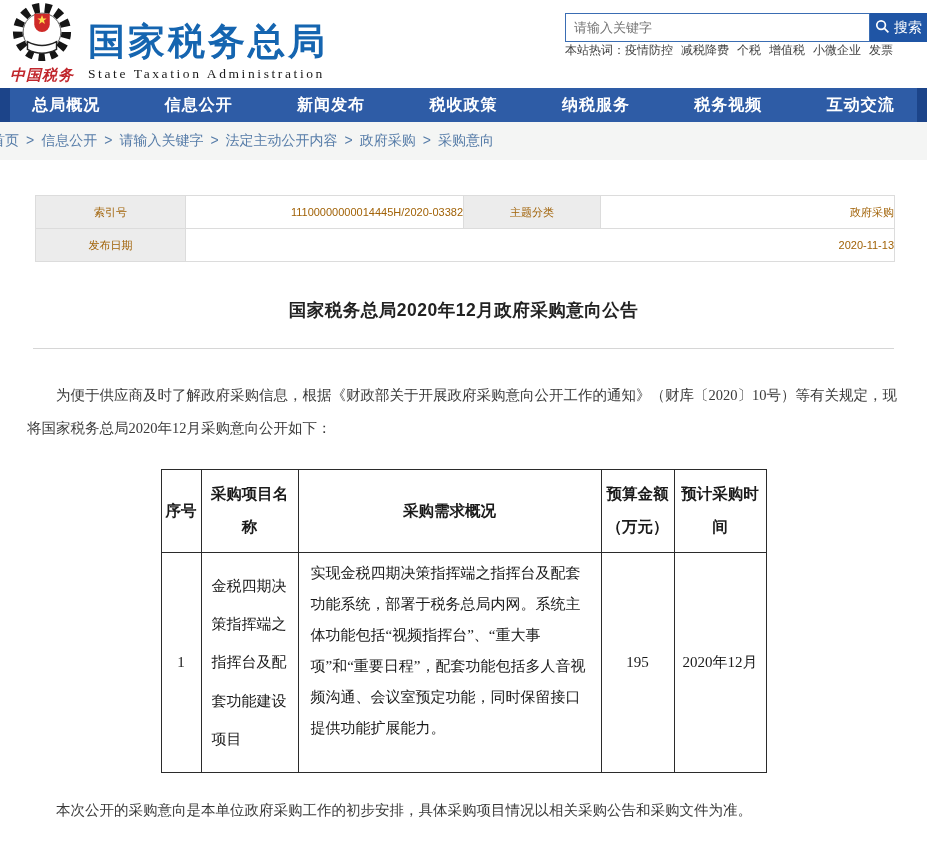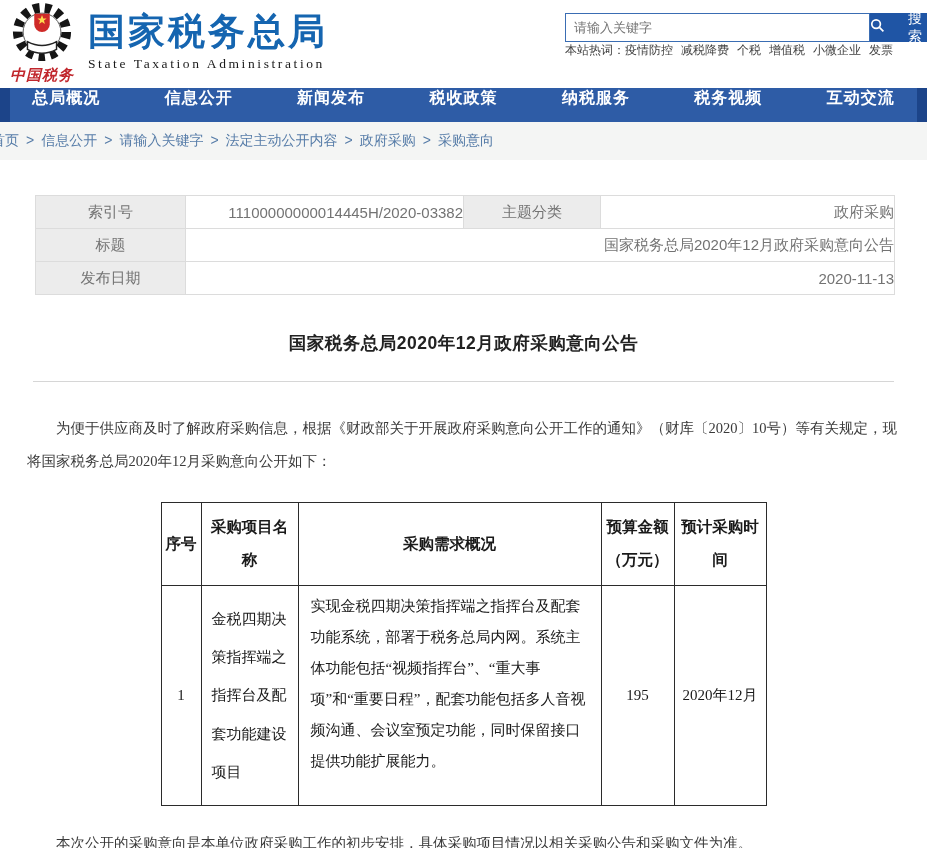--- a/index.html
+++ b/index.html
@@ -6,46 +6,46 @@
   html,body { background:#fff; }
   body {
     width:927px; height:848px; overflow:hidden; position:relative;
     font-family:"Liberation Sans","DejaVu Sans",sans-serif; color:#333;
   }
   
   .header { position:relative; height:88px; background:#fff; }
   .logo-wrap { position:absolute; left:4px; top:2px; width:76px; text-align:center; cursor:pointer; }
   .logo-script { font-family:"Liberation Serif","DejaVu Serif",serif; font-style:italic; font-weight:bold;
                  color:#c1272d; font-size:15px; letter-spacing:1px; margin-top:-2px; }
-  .brand { position:absolute; left:88px; top:12px; cursor:pointer; }
+  .brand { position:absolute; left:88px; top:22px; cursor:pointer; }
   .brand-cn { font-size:37px; font-weight:bold; color:#1565b0; letter-spacing:3px; line-height:1.1;
               font-family:"Liberation Sans","DejaVu Sans",sans-serif; }
   .brand-en { font-family:"Liberation Serif","DejaVu Serif",serif; font-size:13.5px; color:#1a1a1a;
               letter-spacing:2.6px; margin-top:3px; }
   .search-area { position:absolute; left:565px; top:13px; width:362px; }
   .search-row { display:flex;justify-content:space-between; }
   .search-input { width:305px; height:29px; border:1px solid #3a6db3; padding:0 8px; font-size:13px;
                   color:#333; outline:none; font-family:inherit; }
   .search-btn { width:57px; height:29px; background:#1f55a5; color:#fff; border:none; font-size:14px;
-                display:flex; align-items:center; justify-content:center; gap:18px; cursor:pointer;font-family:Liberation Serif, serif; }
+                display:flex; align-items:center; justify-content:center; gap:4px; cursor:pointer; }
   .hotwords { font-size:12px; color:#404040; white-space:nowrap; }
   .hotwords a { color:#404040; text-decoration:none; margin-right:8px; cursor:pointer; }
   
-  .nav { height:34px; background:#2e5ca6; display:flex; justify-content:space-around; align-items:flex-start;
+  .nav { height:34px; background:#2e5ca6; display:flex; justify-content:space-around; align-items:center;
          position:relative; }
   .nav::before, .nav::after { content:""; position:absolute; top:0; bottom:0; width:10px; background:#1c4489; }
   .nav::before { left:0; } .nav::after { right:0; }
   .nav-item { color:#fff; font-size:16px; font-weight:bold; letter-spacing:1px; cursor:pointer; }
   
   .crumbbar { height:38px; background:#f4f5f4; display:flex; align-items:center; }
   .crumbs { margin-left:-9px; font-size:14px; color:#567ca8; white-space:nowrap; }
   .crumbs a { color:#567ca8; text-decoration:none; cursor:pointer; }
   .crumb-sep { margin:0 7px; color:#567ca8; }
   
-  .meta-table { width:860px; margin:35px 0 0 35px; border-collapse:collapse; font-size:15px; color:#737373; }
+  .meta-table { width:860px; margin:35px 0 0 35px; border-collapse:collapse; font-size:11px; color:#a16207; }
   .meta-table td { border:1px solid #dcdcdc; height:33px; background:#fff; }
   .meta-table td.lbl { background:#ececec; text-align:center; width:150px; }
   .meta-table td.lbl2 { background:#ececec; text-align:center; width:137px; }
   .meta-table td.val { padding-left:15px; text-align:right; }
   
   .doc-title { margin-top:36px; text-align:center; font-size:17.5px; font-weight:bold; color:#222;
                font-family:"Liberation Sans","DejaVu Sans",sans-serif; letter-spacing:0.5px; }
   .divider { margin:26px 33px 0 33px; border-top:1px solid #d6d6d6; }
   .intro { margin-top:30px; padding:0 24px 0 27px; font-size:14.5px; color:#3a3a3a; line-height:33px;
            text-indent:2em; font-family:"Liberation Serif","DejaVu Serif",serif; }
@@ -119,24 +119,20 @@
 
 <table class="meta-table">
   <tbody>
       <tr>
     <td class="lbl">索引号</td>
     <td class="val" style="width:278px">11100000000014445H/2020-03382</td>
     <td class="lbl2">主题分类</td>
     <td class="val">政府采购</td>
   </tr>
   <tr>
-    <td class="lbl">标题</td>
-    <td class="val" colspan="3">国家税务总局2020年12月政府采购意向公告</td>
-  </tr>
-  <tr>
     <td class="lbl">发布日期</td>
     <td class="val" colspan="3">2020-11-13</td>
   </tr>
 </tbody>
   </table>
 
 <div class="doc-title">国家税务总局2020年12月政府采购意向公告</div>
 <div class="divider"></div>
 <p class="intro">为便于供应商及时了解政府采购信息，根据《财政部关于开展政府采购意向公开工作的通知》（财库〔2020〕10号）等有关规定，现将国家税务总局2020年12月采购意向公开如下：</p>
 

